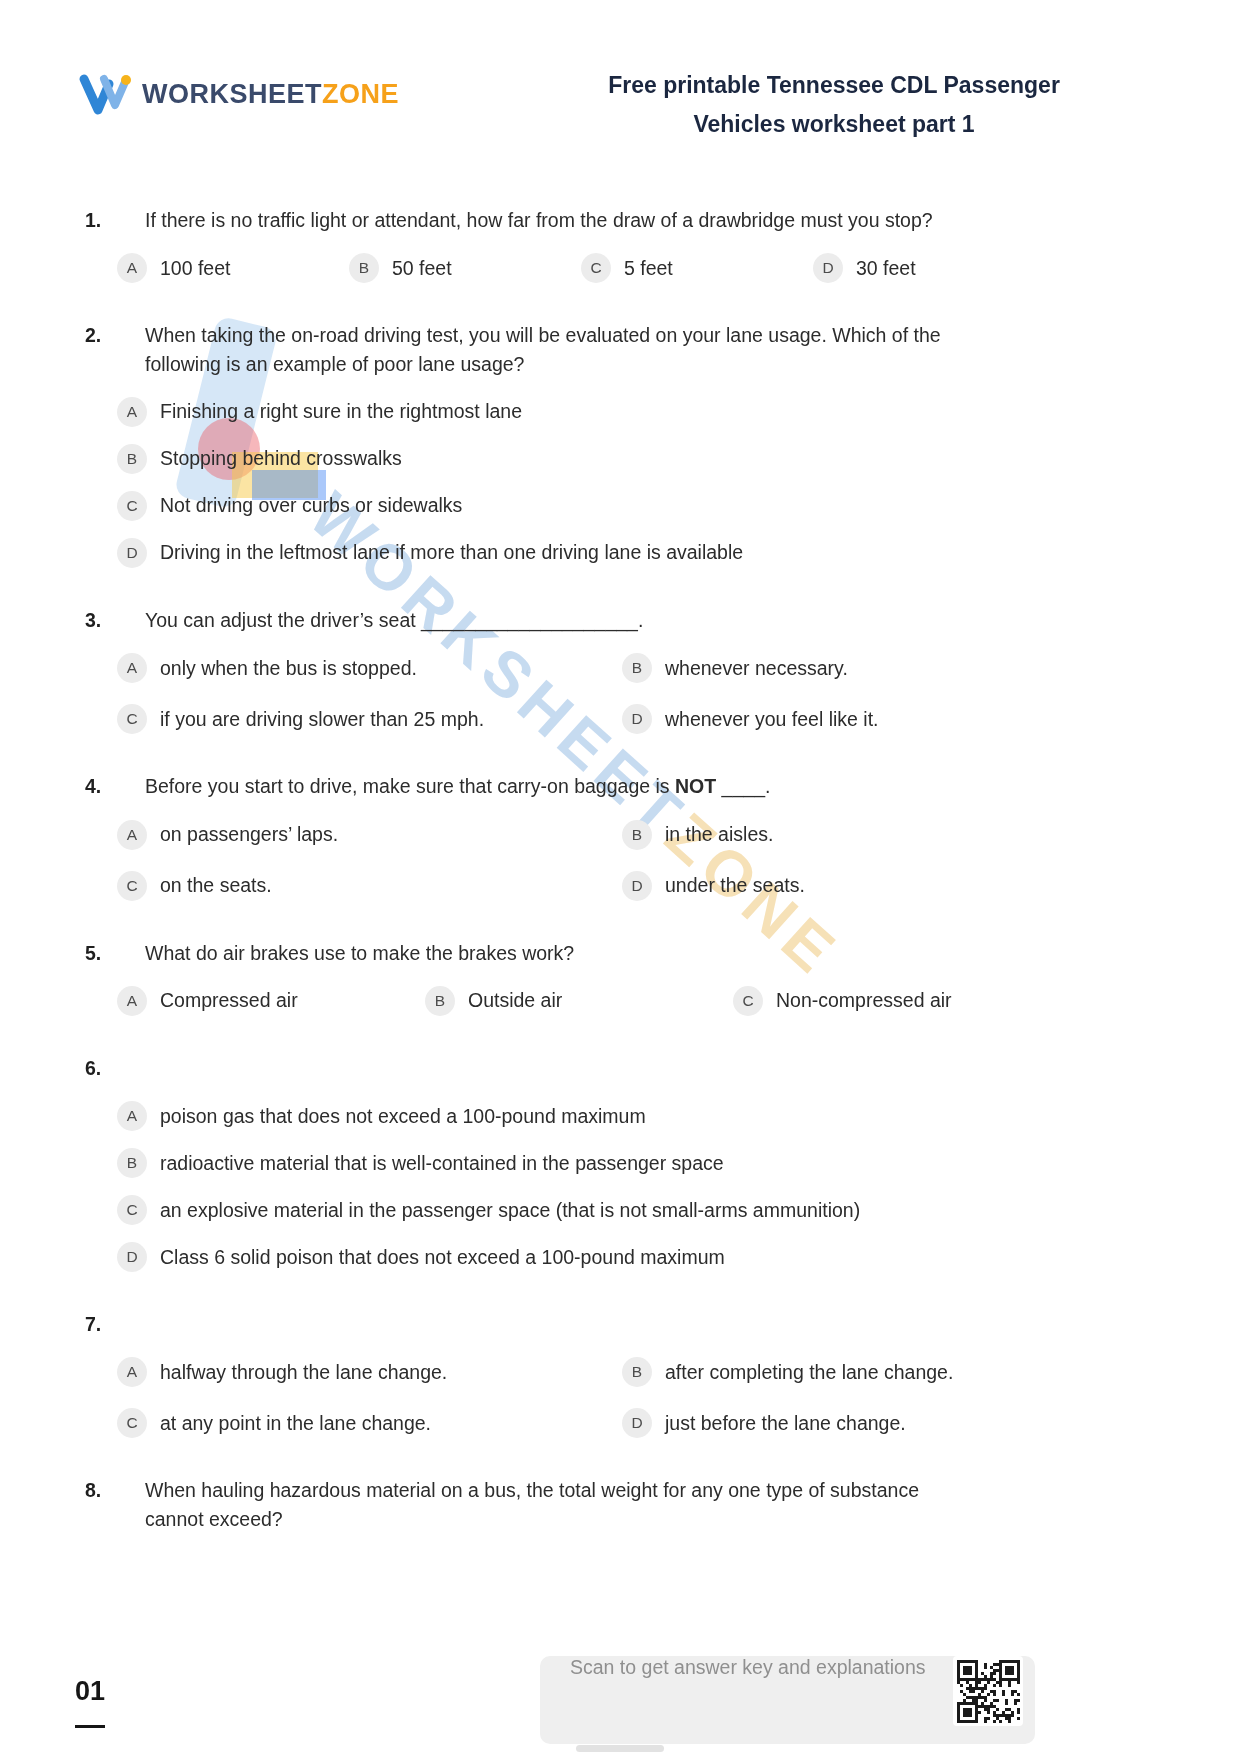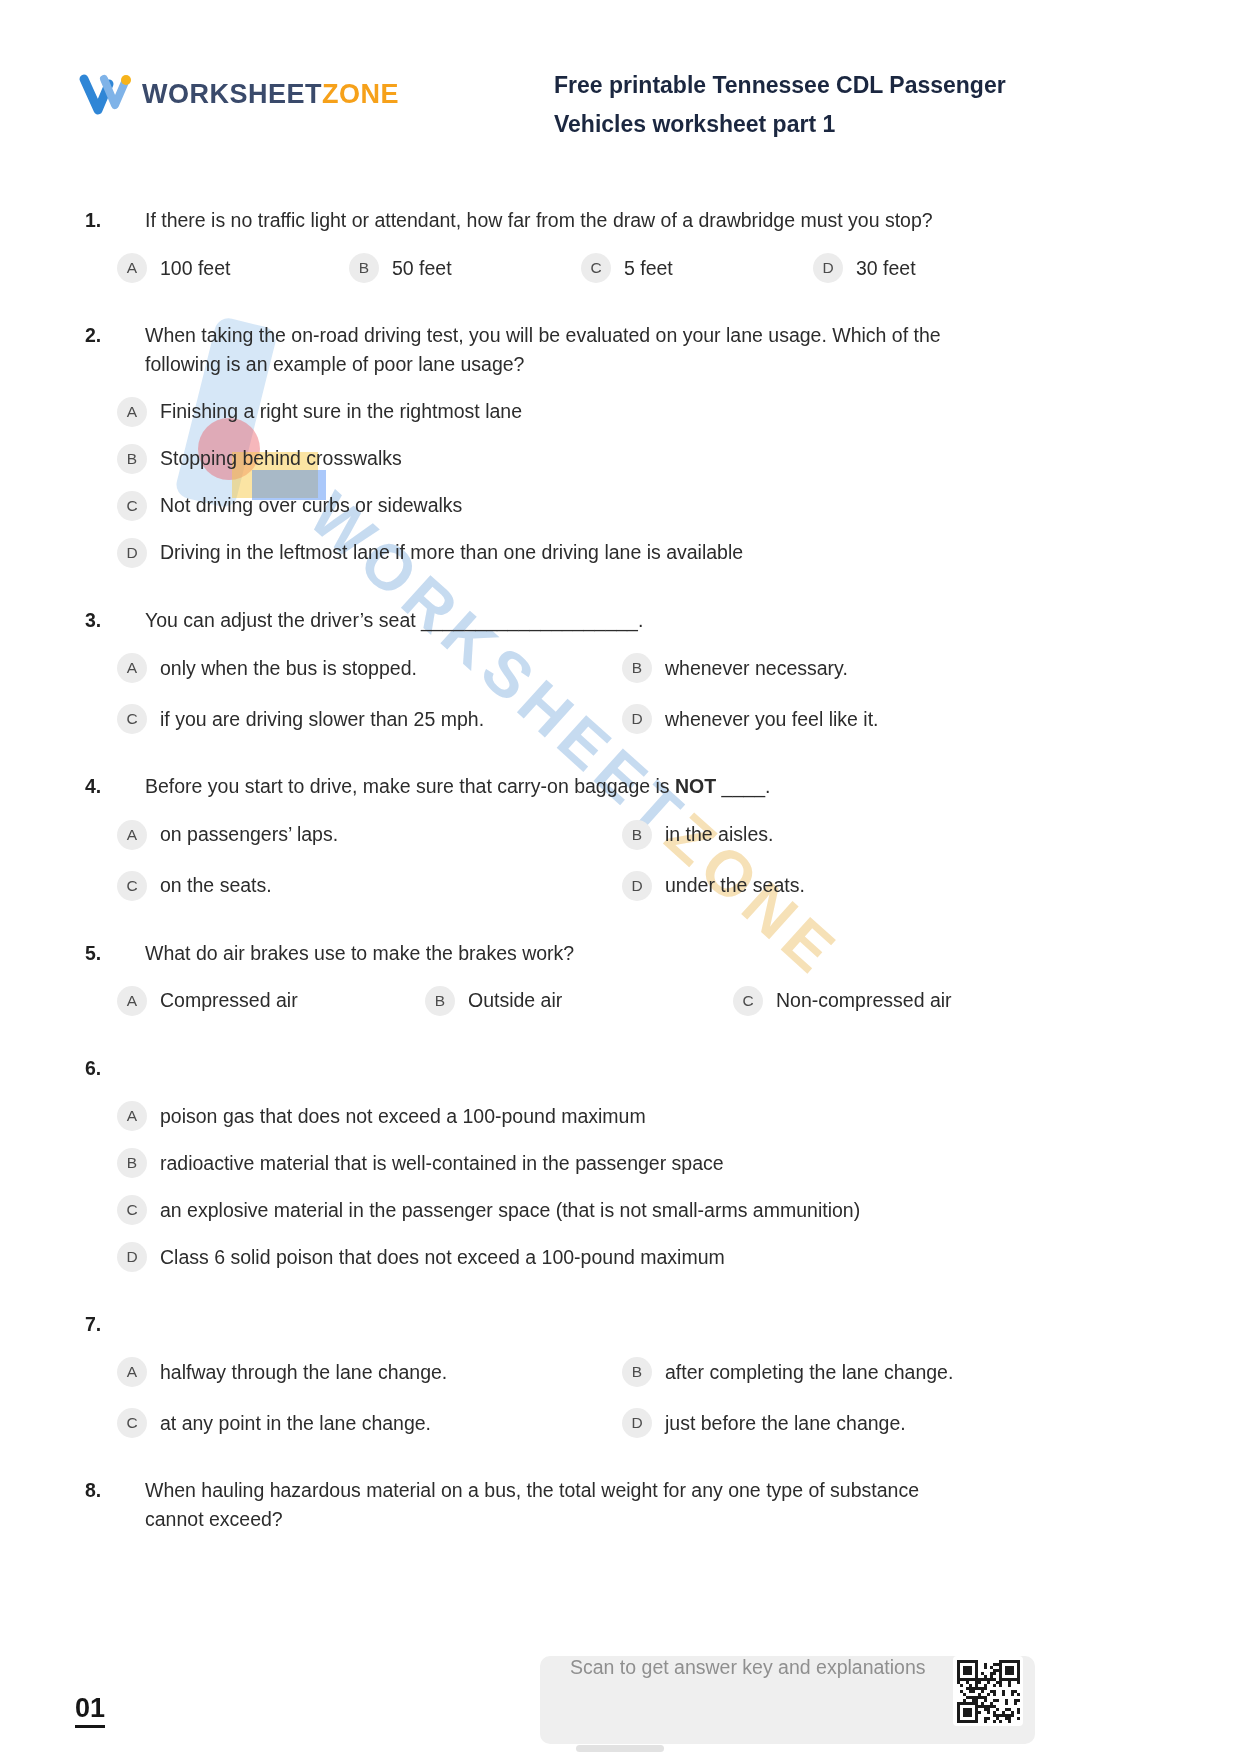--- a/index.html
+++ b/index.html
@@ -9,21 +9,21 @@
   }
 
   
   .header { display:flex; align-items:flex-start; padding:66px 85px 0 78px; position:relative; z-index:2; }
   .brand { display:flex; align-items:center; gap:10px; margin-top:6px; }
   .brand-icon svg { display:block; }
   .brand-text { font-size:27px; font-weight:bold; letter-spacing:0.5px; }
   .brand-part1 { color:#3a4a6b; }
   .brand-part2 { color:#f6a11a; }
   .title {
-    margin-left:auto; width:560px; margin-right:40px; 
+    margin-left:auto; width:560px; margin-right:40px; text-align:center;
     font-weight:bold; font-size:23px; line-height:1.7; color:#1b2740;
   }
 
   
   .bg-logo { position:absolute; z-index:0; pointer-events:none; }
   .bg-logo .s1 { position:absolute; left:195px; top:320px; width:62px; height:185px; background:rgba(173,208,240,.5); border-radius:14px; transform:rotate(14deg); }
   .bg-logo .s2 { position:absolute; left:198px; top:418px; width:62px; height:62px; border-radius:50%; background:rgba(235,96,104,.45); }
   .bg-logo .s3 { position:absolute; left:232px; top:452px; width:86px; height:46px; background:rgba(247,201,72,.5); }
   .bg-logo .s4 { position:absolute; left:252px; top:470px; width:74px; height:30px; background:rgba(66,133,244,.45); }
 
@@ -58,21 +58,21 @@
     flex:0 0 30px; width:30px; height:30px; border-radius:50%;
     background:#ececec; color:#4c4c4c; font-size:15.5px;
     display:inline-flex; align-items:center; justify-content:center;
   }
   .opt-text { color:#2c2c2c; }
 
   
   .page-number {
     position:absolute; left:75px; bottom:26px; z-index:2;
     font-size:27px; font-weight:bold; color:#161616;
-    padding-bottom:1px; border-bottom:3px solid #161616;
+    padding-bottom:18px; border-bottom:3px solid #161616;
   }
   .scan-bar {
     position:absolute; left:540px; bottom:10px; width:495px; height:88px; z-index:2;
     background:#efefef; border-radius:10px; box-sizing:border-box;
     display:flex; align-items:flex-start; padding:0 12px 0 30px;
   }
   .scan-text { flex:1; color:#8f8f8f; font-size:19.5px; }
   .qr {
     width:70px; height:70px; background:#ffffff; border-radius:4px;
     display:flex; align-items:center; justify-content:center;

